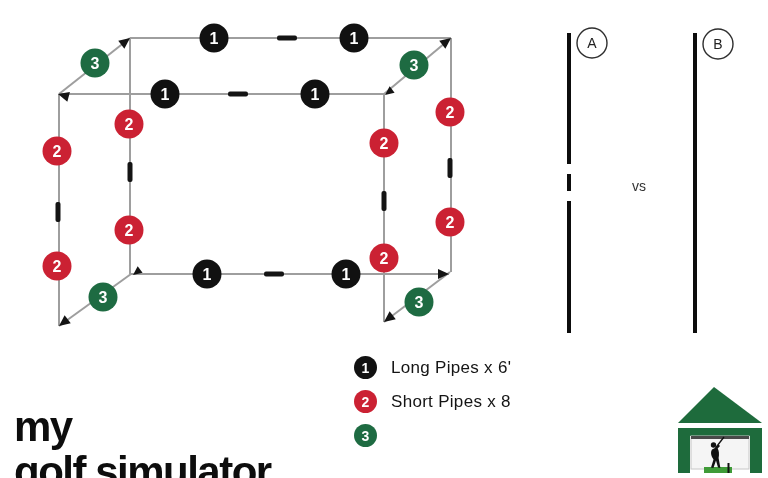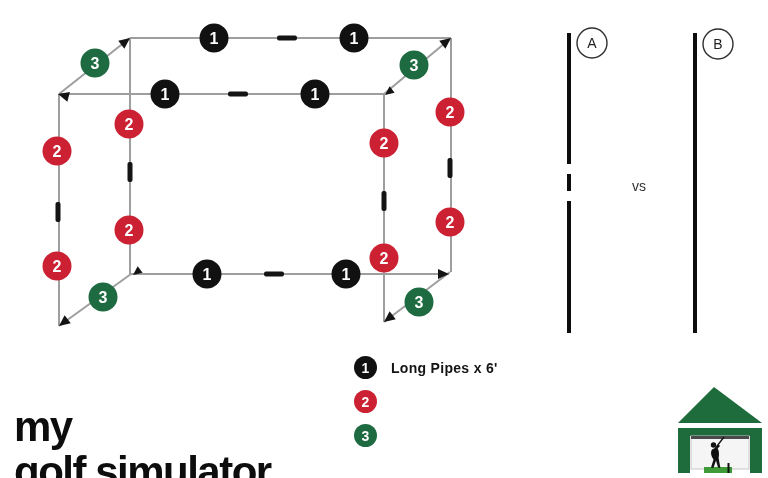--- a/index.html
+++ b/index.html
@@ -15,21 +15,21 @@
   .cmp-circle{fill:#ffffff;stroke:#2e2e2e;stroke-width:1.4;}
   .cmp-letter{font-size:14px;fill:#222222;text-anchor:middle;font-weight:400;}
   .vs-text{font-size:14px;fill:#333333;text-anchor:middle;}
   .title{position:absolute;left:14px;top:372px;color:#0d0d0d;font-weight:800;
          font-size:42px;line-height:45px;letter-spacing:-1.5px;margin-top:32px;}
   .legend{position:absolute;left:354px;top:356px;display:flex;flex-direction:column;gap:11px;}
   .legend-row{display:flex;align-items:center;gap:14px;}
   .lg-badge{width:23px;height:23px;border-radius:50%;display:flex;align-items:center;
             justify-content:center;color:#ffffff;font-weight:bold;font-size:14px;flex:0 0 auto;}
   .c0{background:#111111;} .c1{background:#cb2133;} .c2{background:#1e6b42;}
-  .lg-label{font-size:14px;font-weight:bold;color:#141414;letter-spacing:.3px;white-space:nowrap;}
+  .lg-label{font-size:17px;font-weight:normal;color:#141414;letter-spacing:.3px;white-space:nowrap;}
   .logo{position:absolute;left:668px;top:378px;}
 </style>
 </head>
 <body>
 
 <div class="stage">
 
   <svg width="768" height="478" viewBox="0 0 768 478">
 
     <g>
@@ -174,20 +174,21 @@
     <div class="legend-row">
       <span class="lg-badge c0">
           <span>1</span>
         </span>
       <span class="lg-label">Long Pipes x 6'</span>
     </div>
     <div class="legend-row">
       <span class="lg-badge c1">
           <span>2</span>
         </span>
+      <span class="lg-label">Short Pipes x 8</span>
     </div>
     <div class="legend-row">
       <span class="lg-badge c2">
           <span>3</span>
         </span>
     </div>
   </div>
 
   <svg class="logo" width="100" height="100" viewBox="0 0 100 100">
     <polygon points="46,9 10,45 94,45" fill="#1e6b3c"></polygon>

